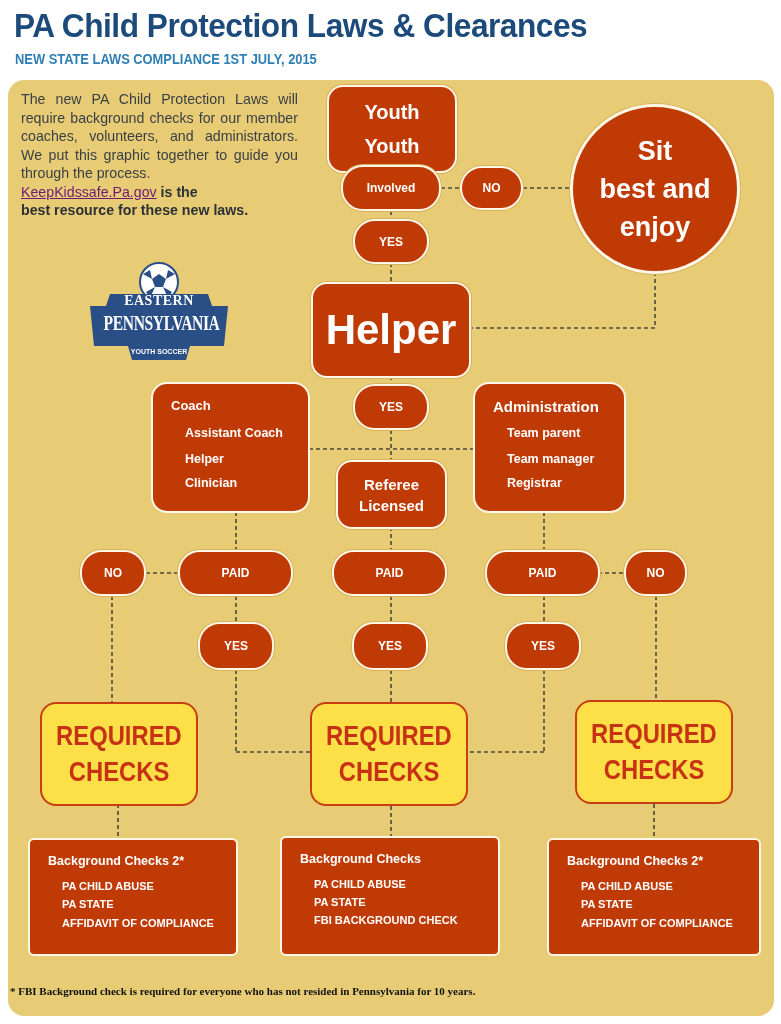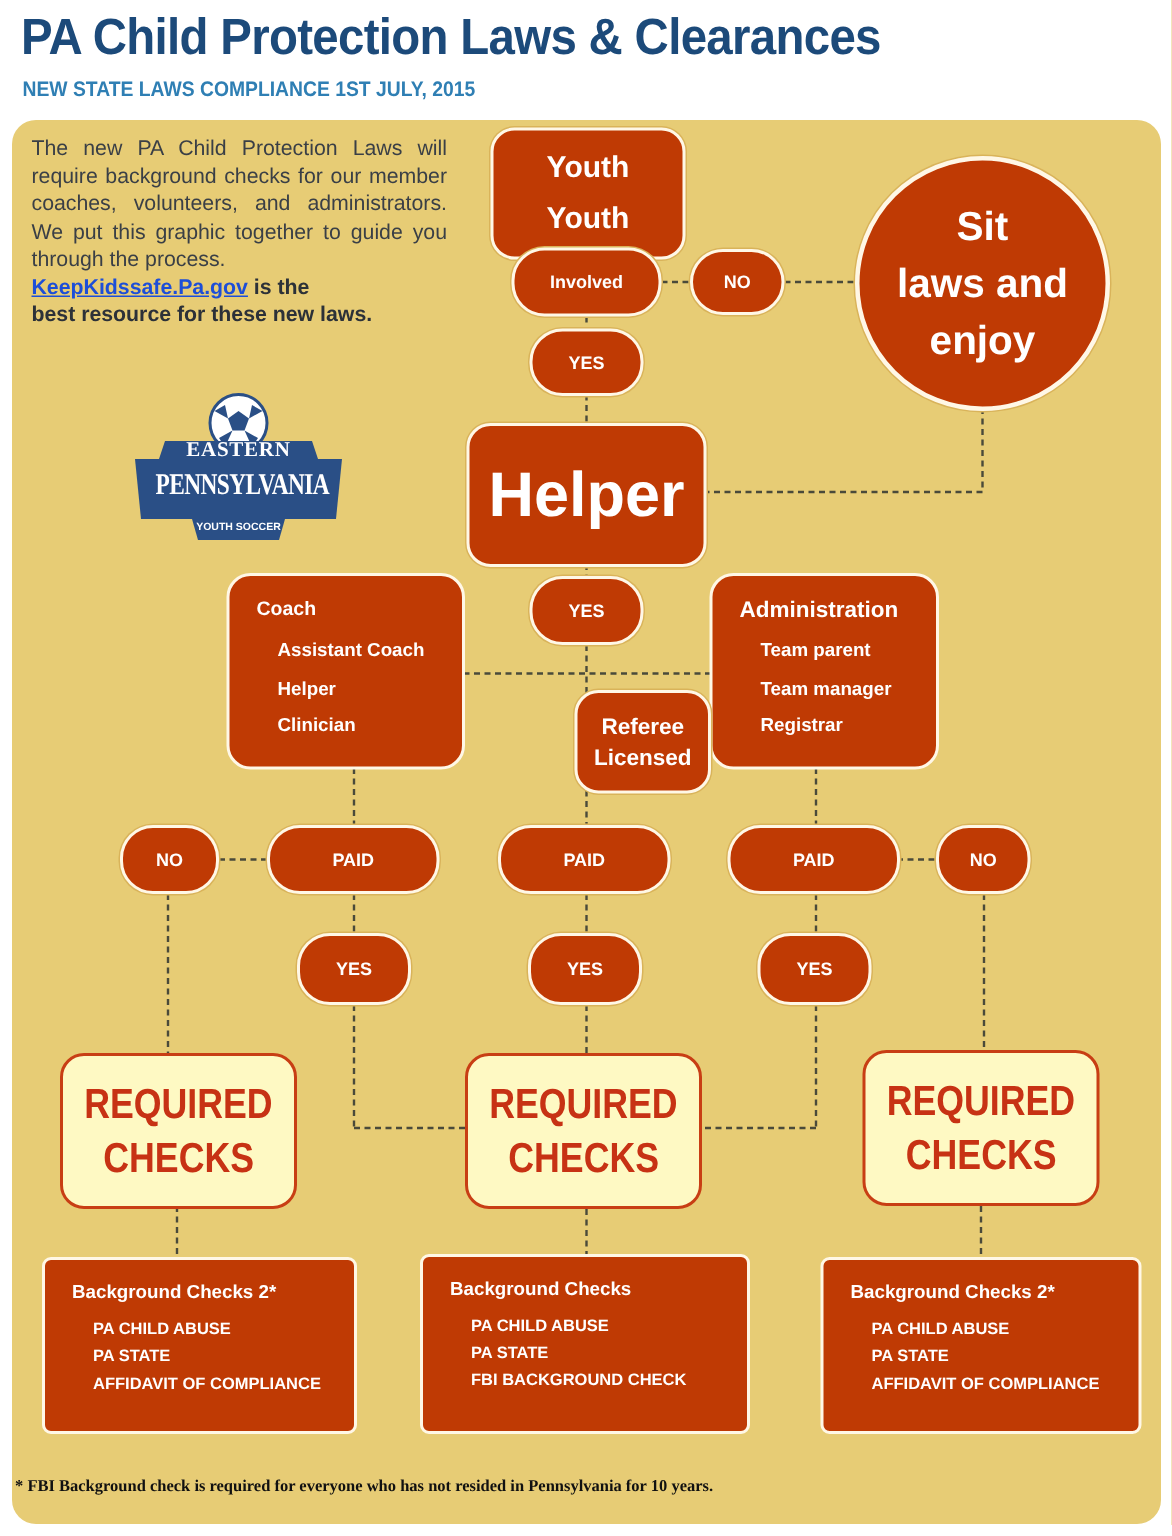--- a/index.html
+++ b/index.html
@@ -17,32 +17,32 @@
     color: #2f7fb4; white-space: nowrap; transform: scaleX(0.92); transform-origin: left top;
   }
   .panel {
     position: absolute; left: 8px; top: 80px; width: 766px; height: 936px;
     background: #e7cc75; border-radius: 16px;
   }
   .intro {
     position: absolute; left: 21px; top: 90px; width: 277px; font-size: 14.2px; line-height: 18.5px;
     color: #3a3f46; text-align: justify;
   }
-  .intro .link { color: #1d4ed8; text-decoration: underline; font-weight: bold; }
+  .intro .link { color: #701a75; text-decoration: underline; font-weight: normal; }
   .intro .bold { font-weight: bold; color: #2c3138; }
   .logo { position: absolute; left: 88px; top: 262px; width: 142px; height: 104px; }
 
   .node {
     position: absolute; background: #bf3a04; color: #fff; border: 2.5px solid #fff7e6;
     box-sizing: border-box; display: flex; align-items: center; justify-content: center;
     text-align: center; font-weight: bold; box-shadow: 0 0 0 1px #d9b35a;
   }
   .pill { border-radius: 22px; font-size: 12px; }
   .req {
-    position: absolute; background: #fef9c3; border: 2.5px solid #c83e14; border-radius: 16px;
+    position: absolute; background: #fde047; border: 2.5px solid #c83e14; border-radius: 16px;
     box-sizing: border-box; color: #c73214; font-weight: bold; font-size: 28px; line-height: 36px;
     display: flex; flex-direction: column; align-items: center; justify-content: center;
     transform-origin: center;
   }
   .req span { display: block; transform: scaleX(0.85); }
   .list-box {
     position: absolute; background: #bf3a04; border: 2.5px solid #fff7e6; border-radius: 6px;
     box-sizing: border-box; color: #fff; font-weight: bold;
   }
   .list-box .head { font-size: 13.5px; position: absolute; left: 18px; top: 16px; white-space: nowrap; }
@@ -130,21 +130,21 @@
 
 <div class="node" style="left:327px;top:85px;width:130px;height:88px;border-radius:16px;flex-direction:column;font-size:20px;line-height:34px;">
   <span>Youth</span>
   <span>Youth</span>
 </div>
 <div class="node pill" style="left:341px;top:165px;width:100px;height:46px;">Involved</div>
 <div class="node pill" style="left:460px;top:166px;width:63px;height:44px;">NO</div>
 
 <div class="node" style="left:570px;top:104px;width:170px;height:170px;border-radius:50%;flex-direction:column;font-size:27px;line-height:38px;border-width:3px;">
   <span>Sit</span>
-  <span>laws and</span>
+  <span>best and</span>
   <span>enjoy</span>
 </div>
 
 <div class="node pill" style="left:353px;top:219px;width:76px;height:45px;">YES</div>
 
 <div class="node" style="left:311px;top:282px;width:160px;height:96px;border-radius:16px;font-size:42px;">Helper</div>
 
 <div class="node pill" style="left:353px;top:384px;width:76px;height:46px;">YES</div>
 
 <div class="list-box" style="left:151px;top:382px;width:159px;height:131px;border-radius:16px;">
@@ -154,21 +154,21 @@
   <div class="item" style="top:92px;">Clinician</div>
 </div>
 
 <div class="list-box" style="left:473px;top:382px;width:153px;height:131px;border-radius:16px;">
   <div class="head" style="top:14px;font-size:15px;">Administration</div>
   <div class="item" style="top:42px;">Team parent</div>
   <div class="item" style="top:68px;">Team manager</div>
   <div class="item" style="top:92px;">Registrar</div>
 </div>
 
-<div class="node" style="left:336px;top:460px;width:91px;height:69px;border-radius:16px;flex-direction:column;font-size:15px;line-height:21px;margin-left:47px;">
+<div class="node" style="left:336px;top:460px;width:111px;height:69px;border-radius:16px;flex-direction:column;font-size:15px;line-height:21px;">
   <span>Referee</span>
   <span>Licensed</span>
 </div>
 
 <div class="node pill" style="left:80px;top:550px;width:66px;height:46px;">NO</div>
 <div class="node pill" style="left:178px;top:550px;width:115px;height:46px;">PAID</div>
 <div class="node pill" style="left:332px;top:550px;width:115px;height:46px;">PAID</div>
 <div class="node pill" style="left:485px;top:550px;width:115px;height:46px;">PAID</div>
 <div class="node pill" style="left:624px;top:550px;width:63px;height:46px;">NO</div>
 

